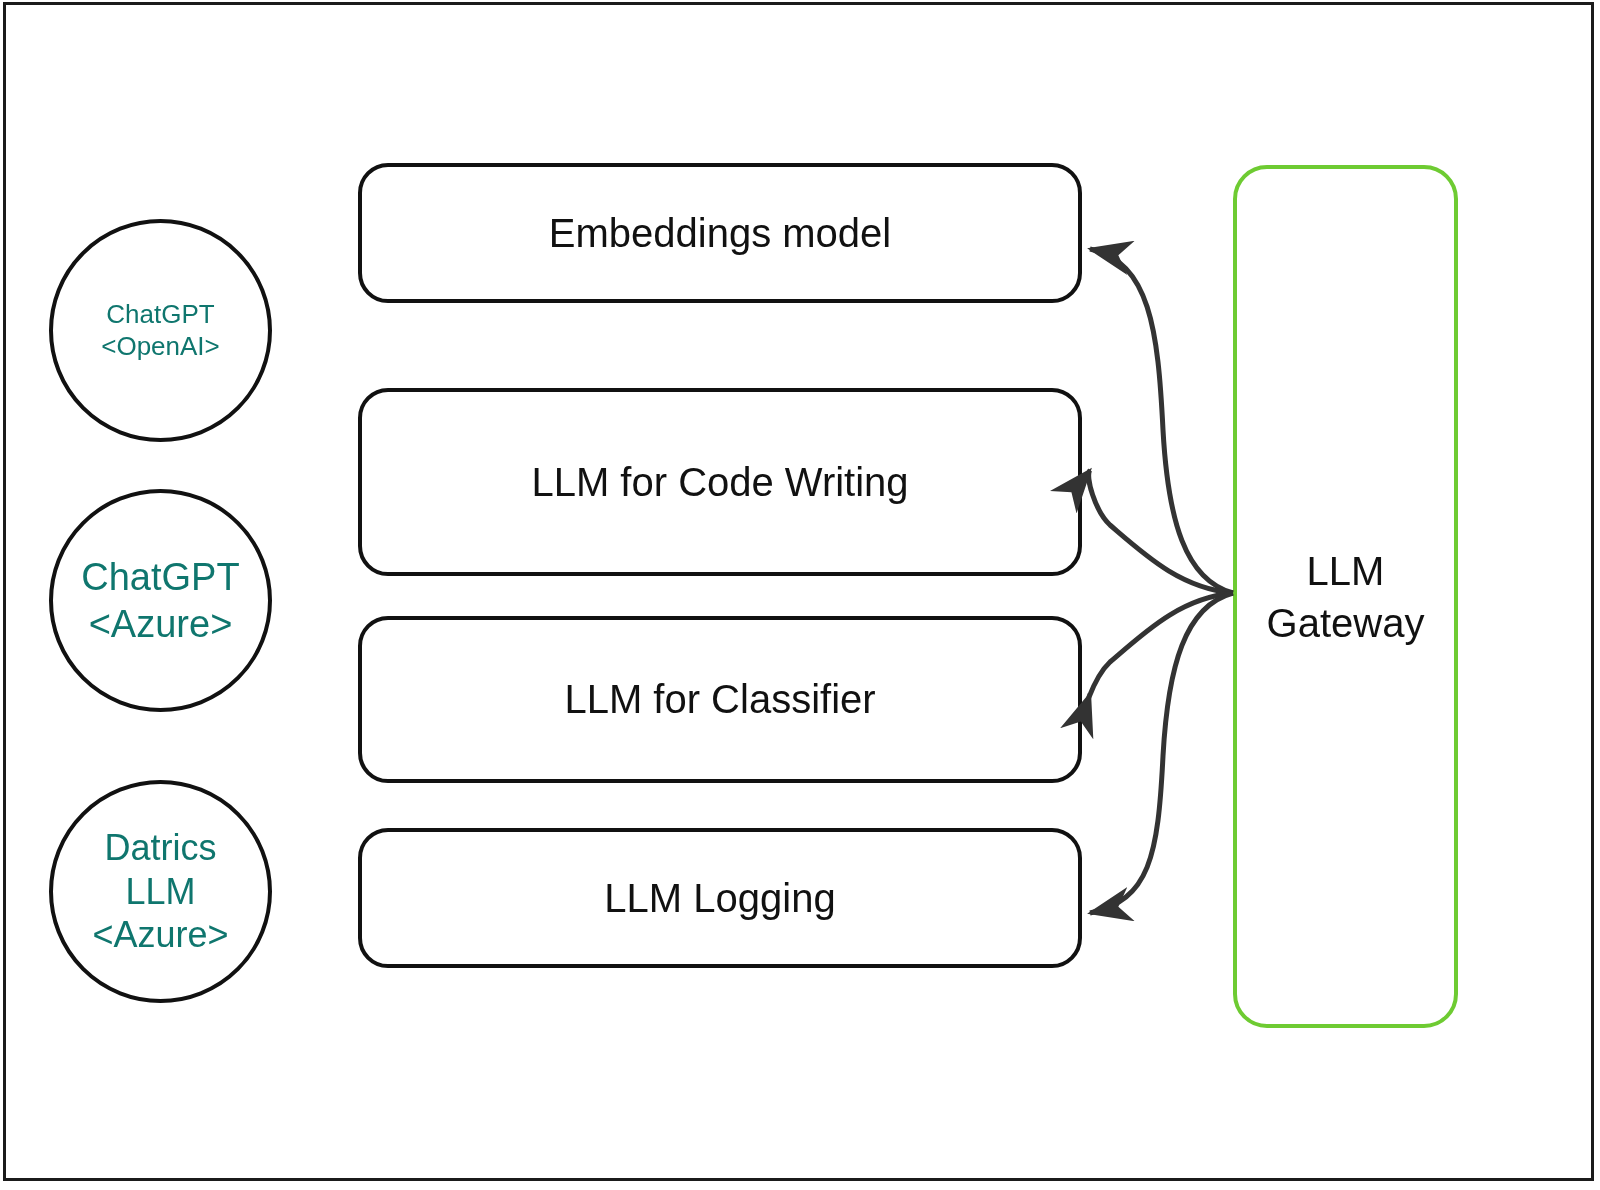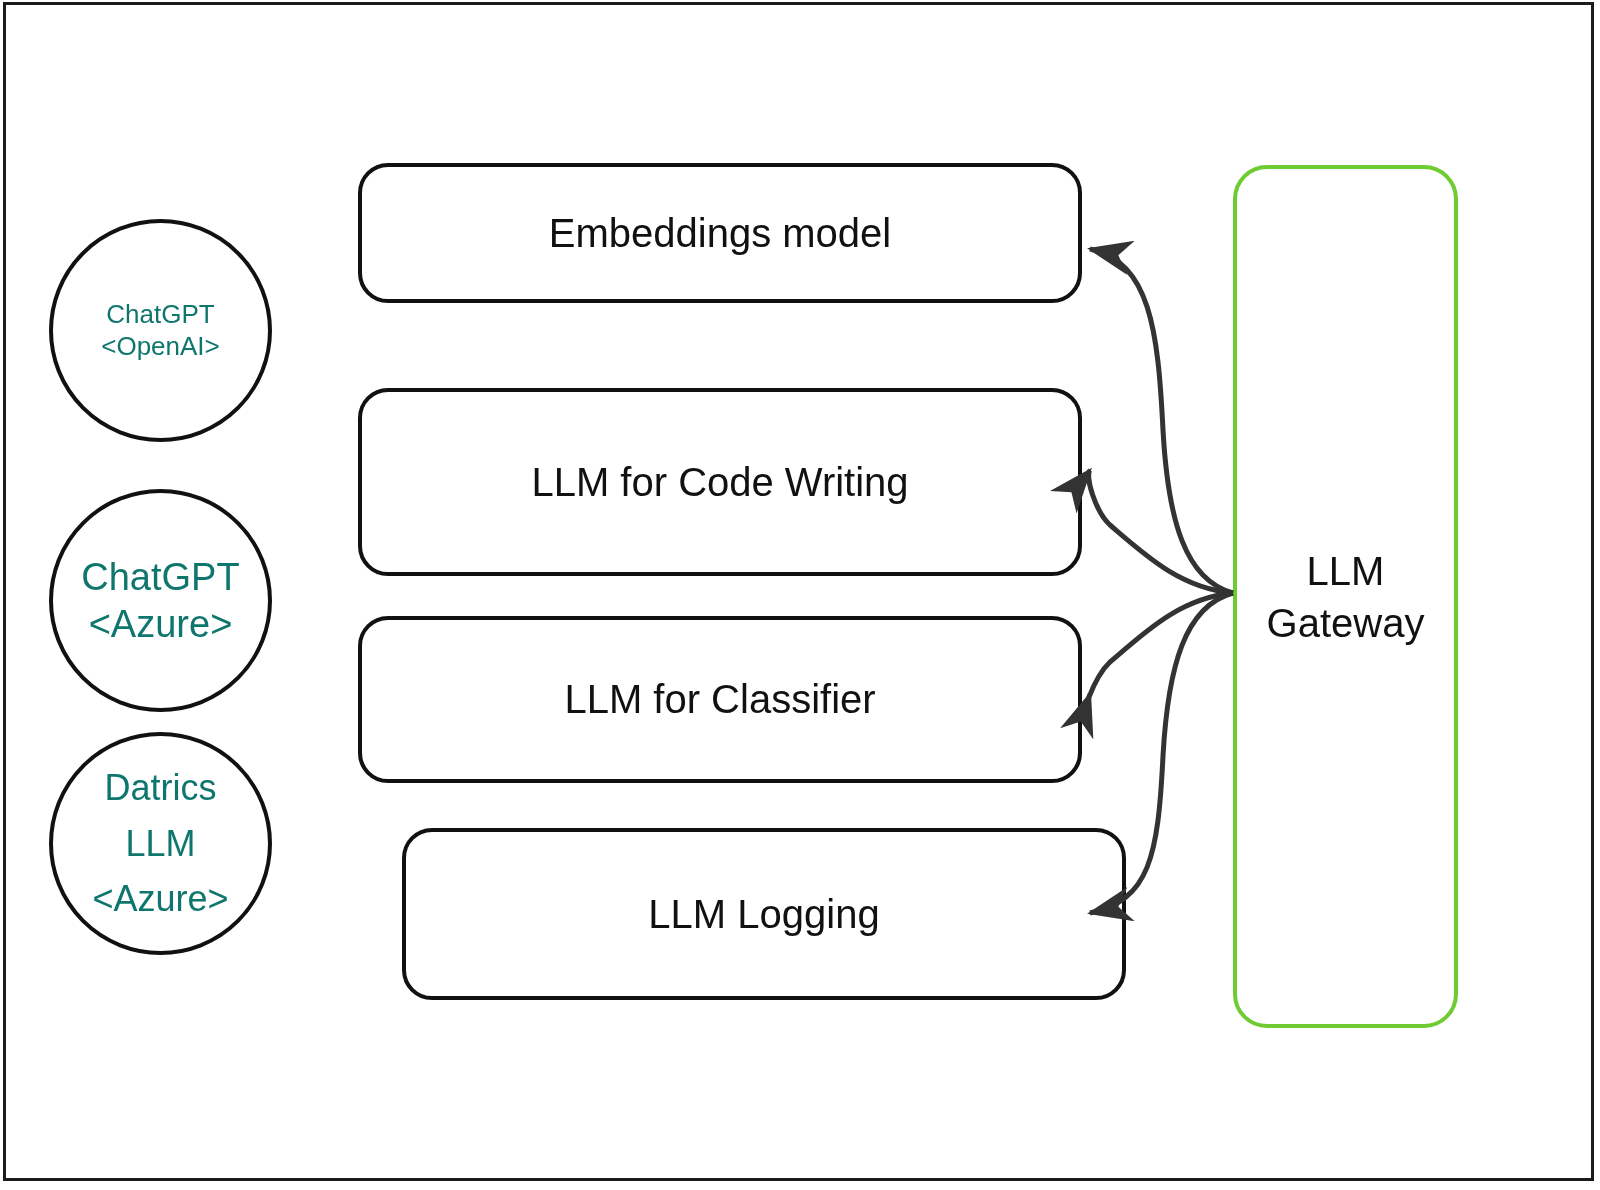--- a/index.html
+++ b/index.html
@@ -48,42 +48,42 @@
   .source-circle .line {
     display: block;
     white-space: nowrap;
   }
   .circle-sm .line { font-size: 26px; }
   .circle-md .line { font-size: 38px; }
   .circle-three .line { font-size: 36px; }
 
   #circle-openai { left: 49px;  top: 219px; }
   #circle-azure  { left: 49px;  top: 489px; }
-  #circle-datrics{ left: 49px;  top: 732px; gap: 12px; }
+  #circle-datrics{ left: 49px;  top: 780px; }
 
   
   .service-box {
     position: absolute;
     left: 358px;
     width: 724px;
     border: 4px solid #111111;
     border-radius: 30px;
     box-sizing: border-box;
     background: #ffffff;
     display: flex;
     align-items: center;
     justify-content: center;
     color: #111111;
     font-size: 40px;
     text-align: center;
   }
   #box-embeddings { top: 163px; height: 140px; }
   #box-code       { top: 388px; height: 188px; }
   #box-classifier { top: 608px; height: 167px; margin-top: 8px; }
-  #box-logging    { top: 828px; height: 172px; margin-left: 44px; }
+  #box-logging    { top: 828px; height: 140px; }
 
   
   #gateway {
     position: absolute;
     left: 1233px;
     top: 165px;
     width: 225px;
     height: 863px;
     border: 4px solid #6ECB32;
     border-radius: 34px;

